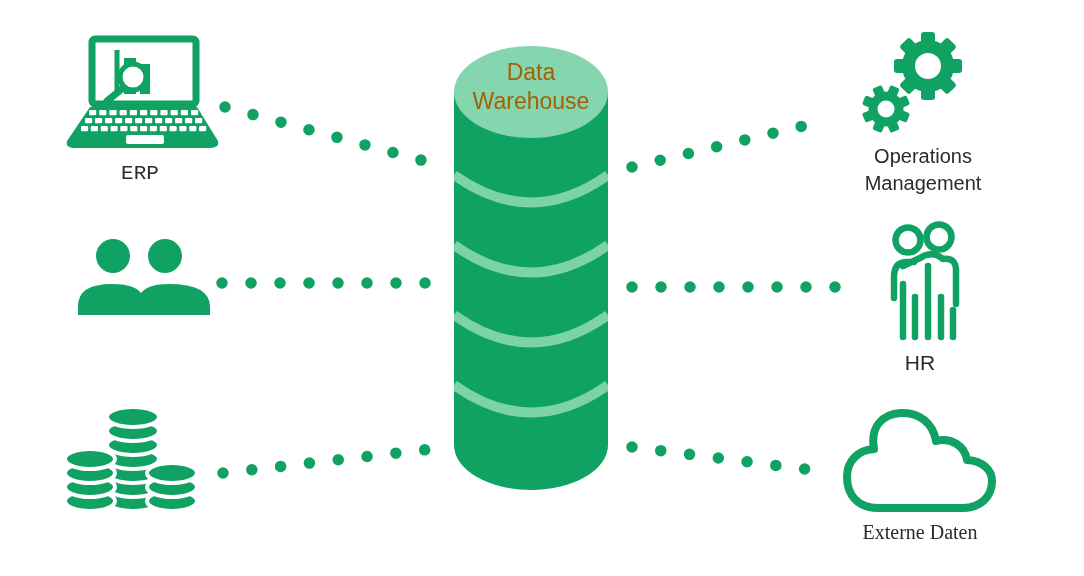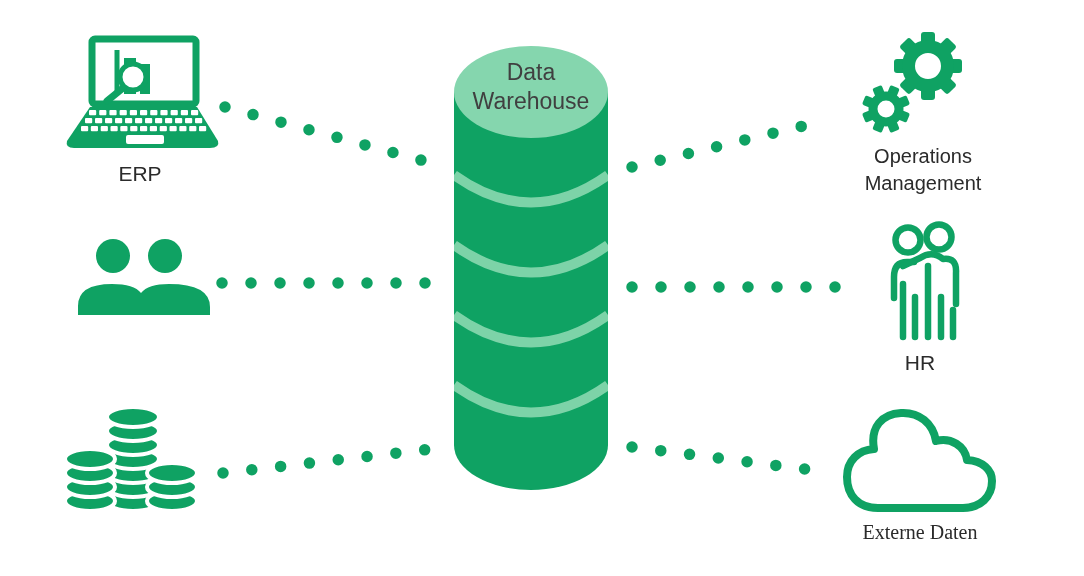--- a/index.html
+++ b/index.html
@@ -8,21 +8,21 @@
     font-family:"Liberation Sans","DejaVu Sans",sans-serif;
   }
   .stage svg{position:absolute;left:0;top:0;}
   .label{
     position:absolute;text-align:center;color:#2B2B2B;
     font-size:21px;line-height:27px;
   }
   .label.small{font-size:20px;line-height:27px;}
   .dw-label{
     position:absolute;left:451px;top:58px;width:160px;
-    text-align:center;color:#404040;font-size:23px;line-height:29px;
+    text-align:center;color:#a16207;font-size:23px;line-height:29px;
   }
 </style>
 </head>
 <body>
 
 <div class="stage">
 
   <svg width="1084" height="576" viewBox="0 0 1084 576">
     <defs>
       <clipPath id="cylClip">
@@ -164,18 +164,18 @@
       <path d="M941 337 V297"></path>
       <path d="M953 337 V310"></path>
       <path d="M956 304 V273 Q957 257 943 259 Q932 250 920 258 L903 266"></path>
     </g>
 
     <path d="M878 508 C858 508 847 495 847 477 C847 461 858 450 874 449 C870 427 882 414 901 413 C919 412 933 423 936 441 C951 437 965 446 967 460 C983 461 992 470 992 481 C992 497 980 508 963 508 Z" fill="#fff" stroke="#0FA263" stroke-width="8" stroke-linejoin="round"></path>
   </svg>
 
   <div class="dw-label">Data Warehouse</div>
 
-  <div class="label" style="left:60px;top:160px;width:160px;">ERP</div>
+  <div class="label" style="left:60px;top:160px;width:160px;font-family:Liberation Mono, monospace;">ERP</div>
 
   <div class="label small" style="left:843px;top:143px;width:160px;">Operations Management</div>
   <div class="label" style="left:840px;top:349px;width:160px;">HR</div>
   <div class="label small" style="left:840px;top:519px;width:160px;font-family:Liberation Serif, serif;">Externe Daten</div>
 </div>
 
 </body></html>

